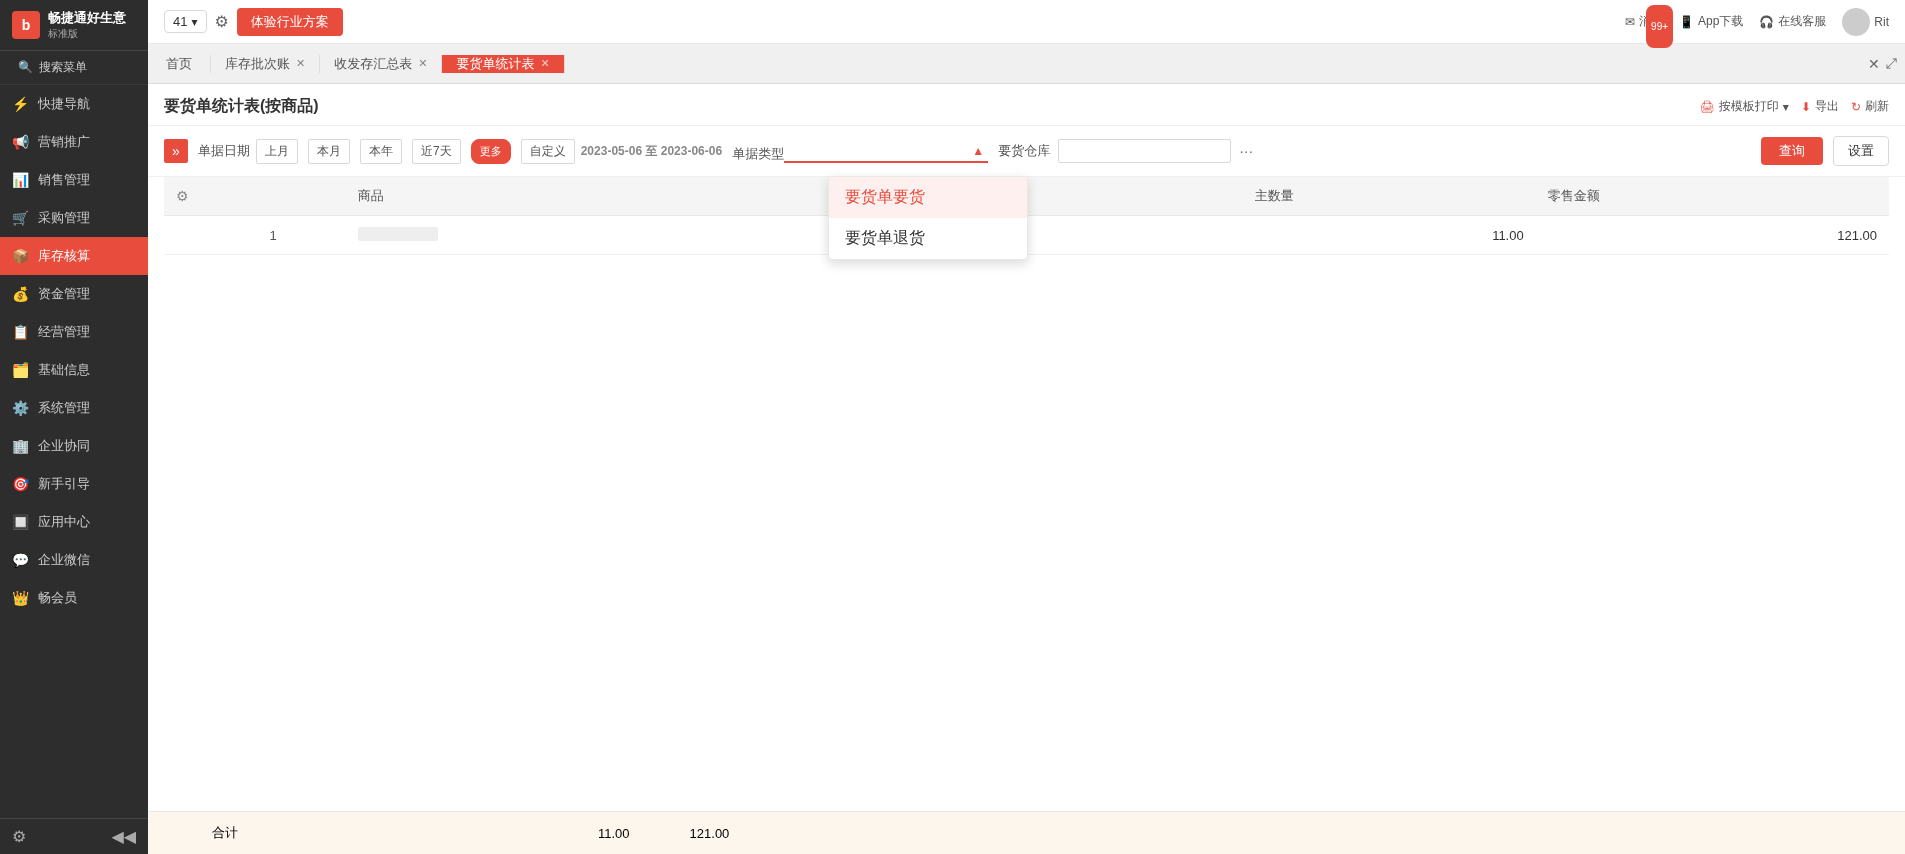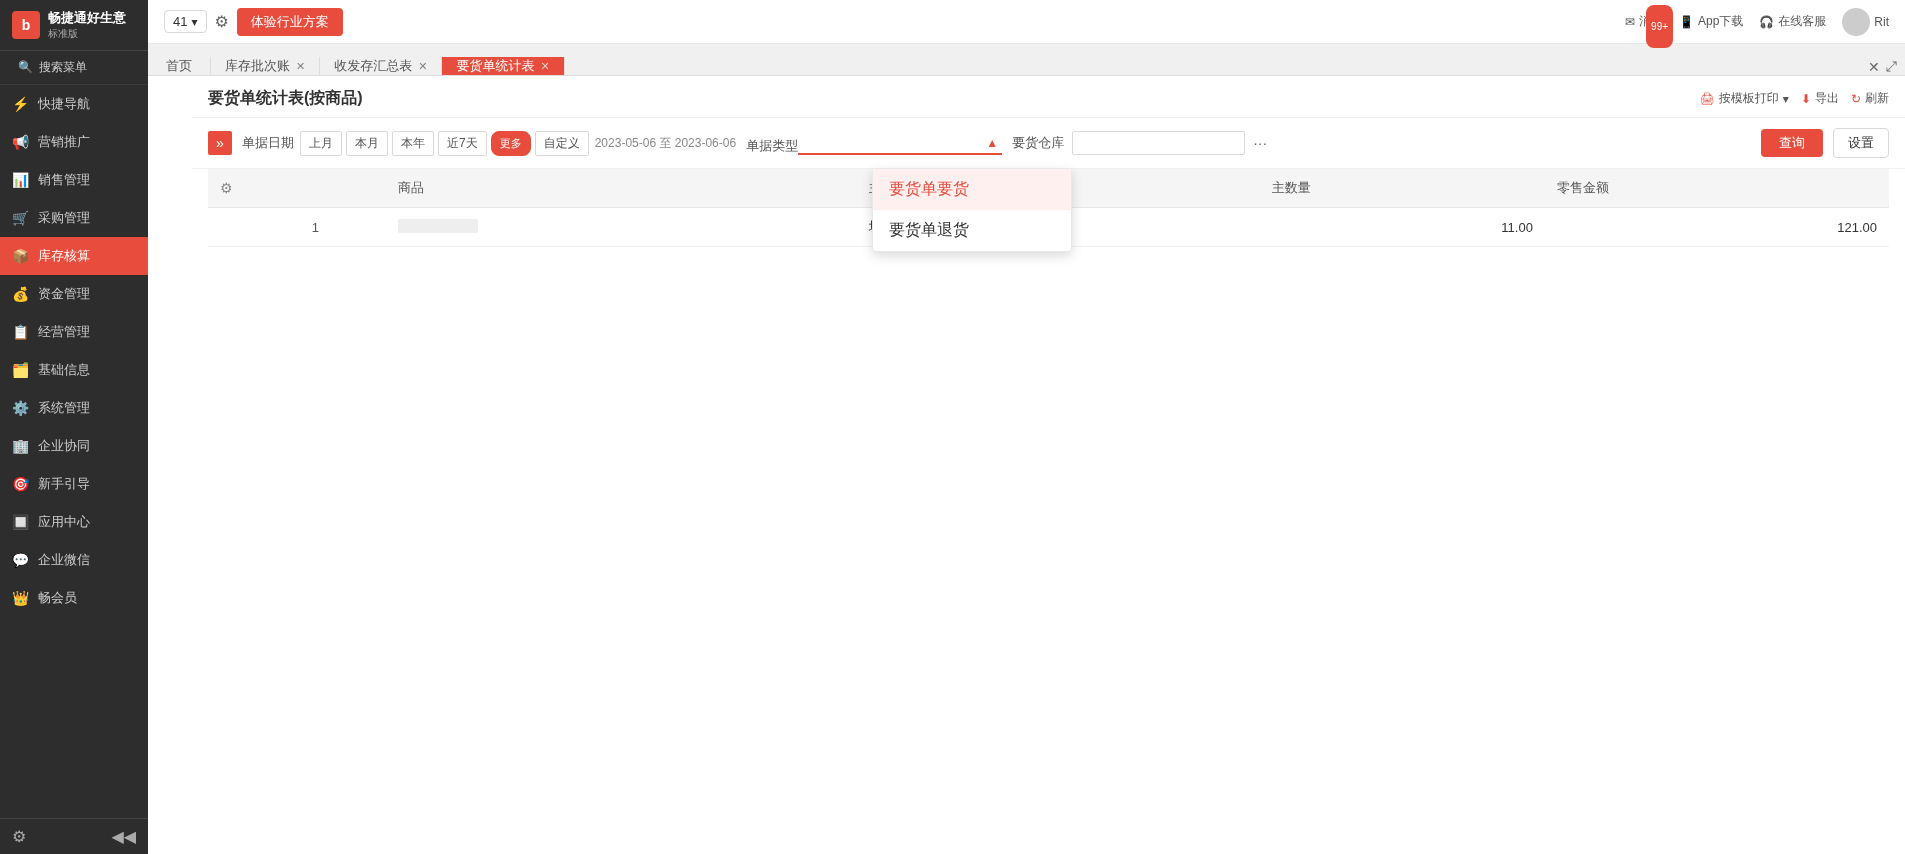--- a/index.html
+++ b/index.html
@@ -31,46 +31,46 @@
     .topbar-left { display: flex; align-items: center; gap: 8px; }
     .topbar-dropdown { display: flex; align-items: center; gap: 4px; border: 1px solid #d9d9d9; border-radius: 4px; padding: 3px 8px; cursor: pointer; font-size: 12px; color: #333; }
     .topbar-settings { color: #666; cursor: pointer; font-size: 16px; }
     .btn-trial { background: #e74c3c; color: #fff; border: none; border-radius: 4px; padding: 5px 14px; cursor: pointer; font-size: 13px; }
     .topbar-right { display: flex; align-items: center; gap: 16px; }
     .topbar-right-item { display: flex; align-items: center; gap: 4px; color: #555; font-size: 12px; cursor: pointer; position: relative; }
     .badge { background: #e74c3c; color: #fff; font-size: 10px; border-radius: 8px; padding: 16px 5px; position: absolute; top: -8px; right: -10px; }
     .avatar { width: 28px; height: 28px; border-radius: 50%; background: #ccc; }
 
     
-    .tabs-bar { height: 32px; background: #f0f0f0; display: flex; align-items: flex-end; border-bottom: 1px solid #ddd; flex-shrink: 0; padding-left: 0; }
+    .tabs-bar { height: 40px; background: #f0f0f0; display: flex; align-items: center; border-bottom: 1px solid #ddd; flex-shrink: 0; padding-left: 0; }
     .tab-item { display: flex; align-items: center; padding: 0 14px; font-size: 13px; cursor: pointer; color: #555; border-right: 1px solid #ddd; background: #f0f0f0; white-space: nowrap; gap: 6px; }
     .tab-item.home { padding: 0 18px; }
     .tab-item.active { background: #e74c3c; color: #fff; }
     .tab-item .close-btn { font-size: 11px; color: inherit; opacity: 0.7; }
     .tab-item.active .close-btn { color: #fff; }
     .tabs-actions { margin-left: auto; display: flex; align-items: center; padding: 0 8px; gap: 6px; }
     .tabs-actions span { color: #666; cursor: pointer; font-size: 14px; }
 
     
-    .page-content { flex: 1; overflow-y: auto; background: #fff; display: flex; flex-direction: column; padding-left: 44px; }
+    .page-content { flex: 1; overflow-y: auto; background: #fff; display: flex; flex-direction: column; }
     .page-header { padding: 12px 16px 8px; border-bottom: 1px solid #f0f0f0; display: flex; align-items: center; justify-content: space-between; }
     .page-title { font-size: 16px; font-weight: bold; color: #333; }
     .page-header-actions { display: flex; align-items: center; gap: 12px; }
     .page-header-action { display: flex; align-items: center; gap: 4px; color: #555; font-size: 12px; cursor: pointer; }
     .page-header-action .icon { color: #e74c3c; }
 
     
     .filter-bar { padding: 10px 16px; display: flex; align-items: center; gap: 10px; position: relative; border-bottom: 1px solid #f0f0f0; flex-wrap: wrap; }
     .filter-toggle-btn { width: 24px; height: 24px; background: #e74c3c; color: white; border-radius: 2px; display: flex; align-items: center; justify-content: center; cursor: pointer; font-size: 14px; flex-shrink: 0; }
     .filter-group { display: flex; align-items: center; gap: 6px; }
     .filter-label { color: #555; font-size: 13px; }
-    .date-period-btns { display: flex; gap: 4px; }
+    .date-period-btns { display: flex; gap: 10px; }
     .period-btn { padding: 3px 8px; border: 1px solid #d9d9d9; border-radius: 2px; font-size: 12px; cursor: pointer; background: #fff; color: #555; }
     .period-btn.badge-btn { background: #e74c3c; color: #fff; border-color: #e74c3c; border-radius: 8px; padding: 2px 8px; font-size: 11px; }
-    .date-range-text { font-size: 12px; color: #888; }
+    .date-range-text { font-size: 12px; color: #888; font-weight: bold; }
     .filter-type-group { display: flex; align-items: flex-end; gap: 0; }
     .filter-type-label { color: #555; font-size: 13px; }
     .filter-select { position: relative; display: flex; align-items: center; }
     .filter-select-input { border: none; border-bottom: 2px solid #e74c3c; outline: none; font-size: 13px; padding: 3px 24px 3px 4px; min-width: 120px; color: #333; background: transparent; cursor: pointer; }
     .filter-select-arrow { position: absolute; right: 4px; color: #e74c3c; font-size: 12px; }
     .filter-warehouse-group { display: flex; align-items: center; gap: 8px; }
     .warehouse-label { color: #555; font-size: 13px; }
     .warehouse-input { border: 1px solid #d9d9d9; border-radius: 2px; padding: 4px 8px; font-size: 12px; min-width: 120px; }
     .filter-more-btn { color: #666; cursor: pointer; font-size: 14px; }
     .btn-query { background: #e74c3c; color: #fff; border: none; border-radius: 4px; padding: 5px 18px; cursor: pointer; font-size: 13px; margin-left: auto; }
@@ -313,14 +313,19 @@
     <td class="number-col">1</td>
     <td><span class="blurred-text"></span></td>
     <td>块</td>
     <td class="num-cell">11.00</td>
     <td class="num-cell">121.00</td>
   </tr>
           </tbody>
       </table>
     </div>
 
+    <div class="table-footer">
+      <span style="margin-left:48px; margin-right: 60px;">合计</span>
+      <span style="margin-left: 300px;">11.00</span>
+      <span style="margin-left: 60px;">121.00</span>
+    </div>
   </div>
 </div>
 
 </body></html>

